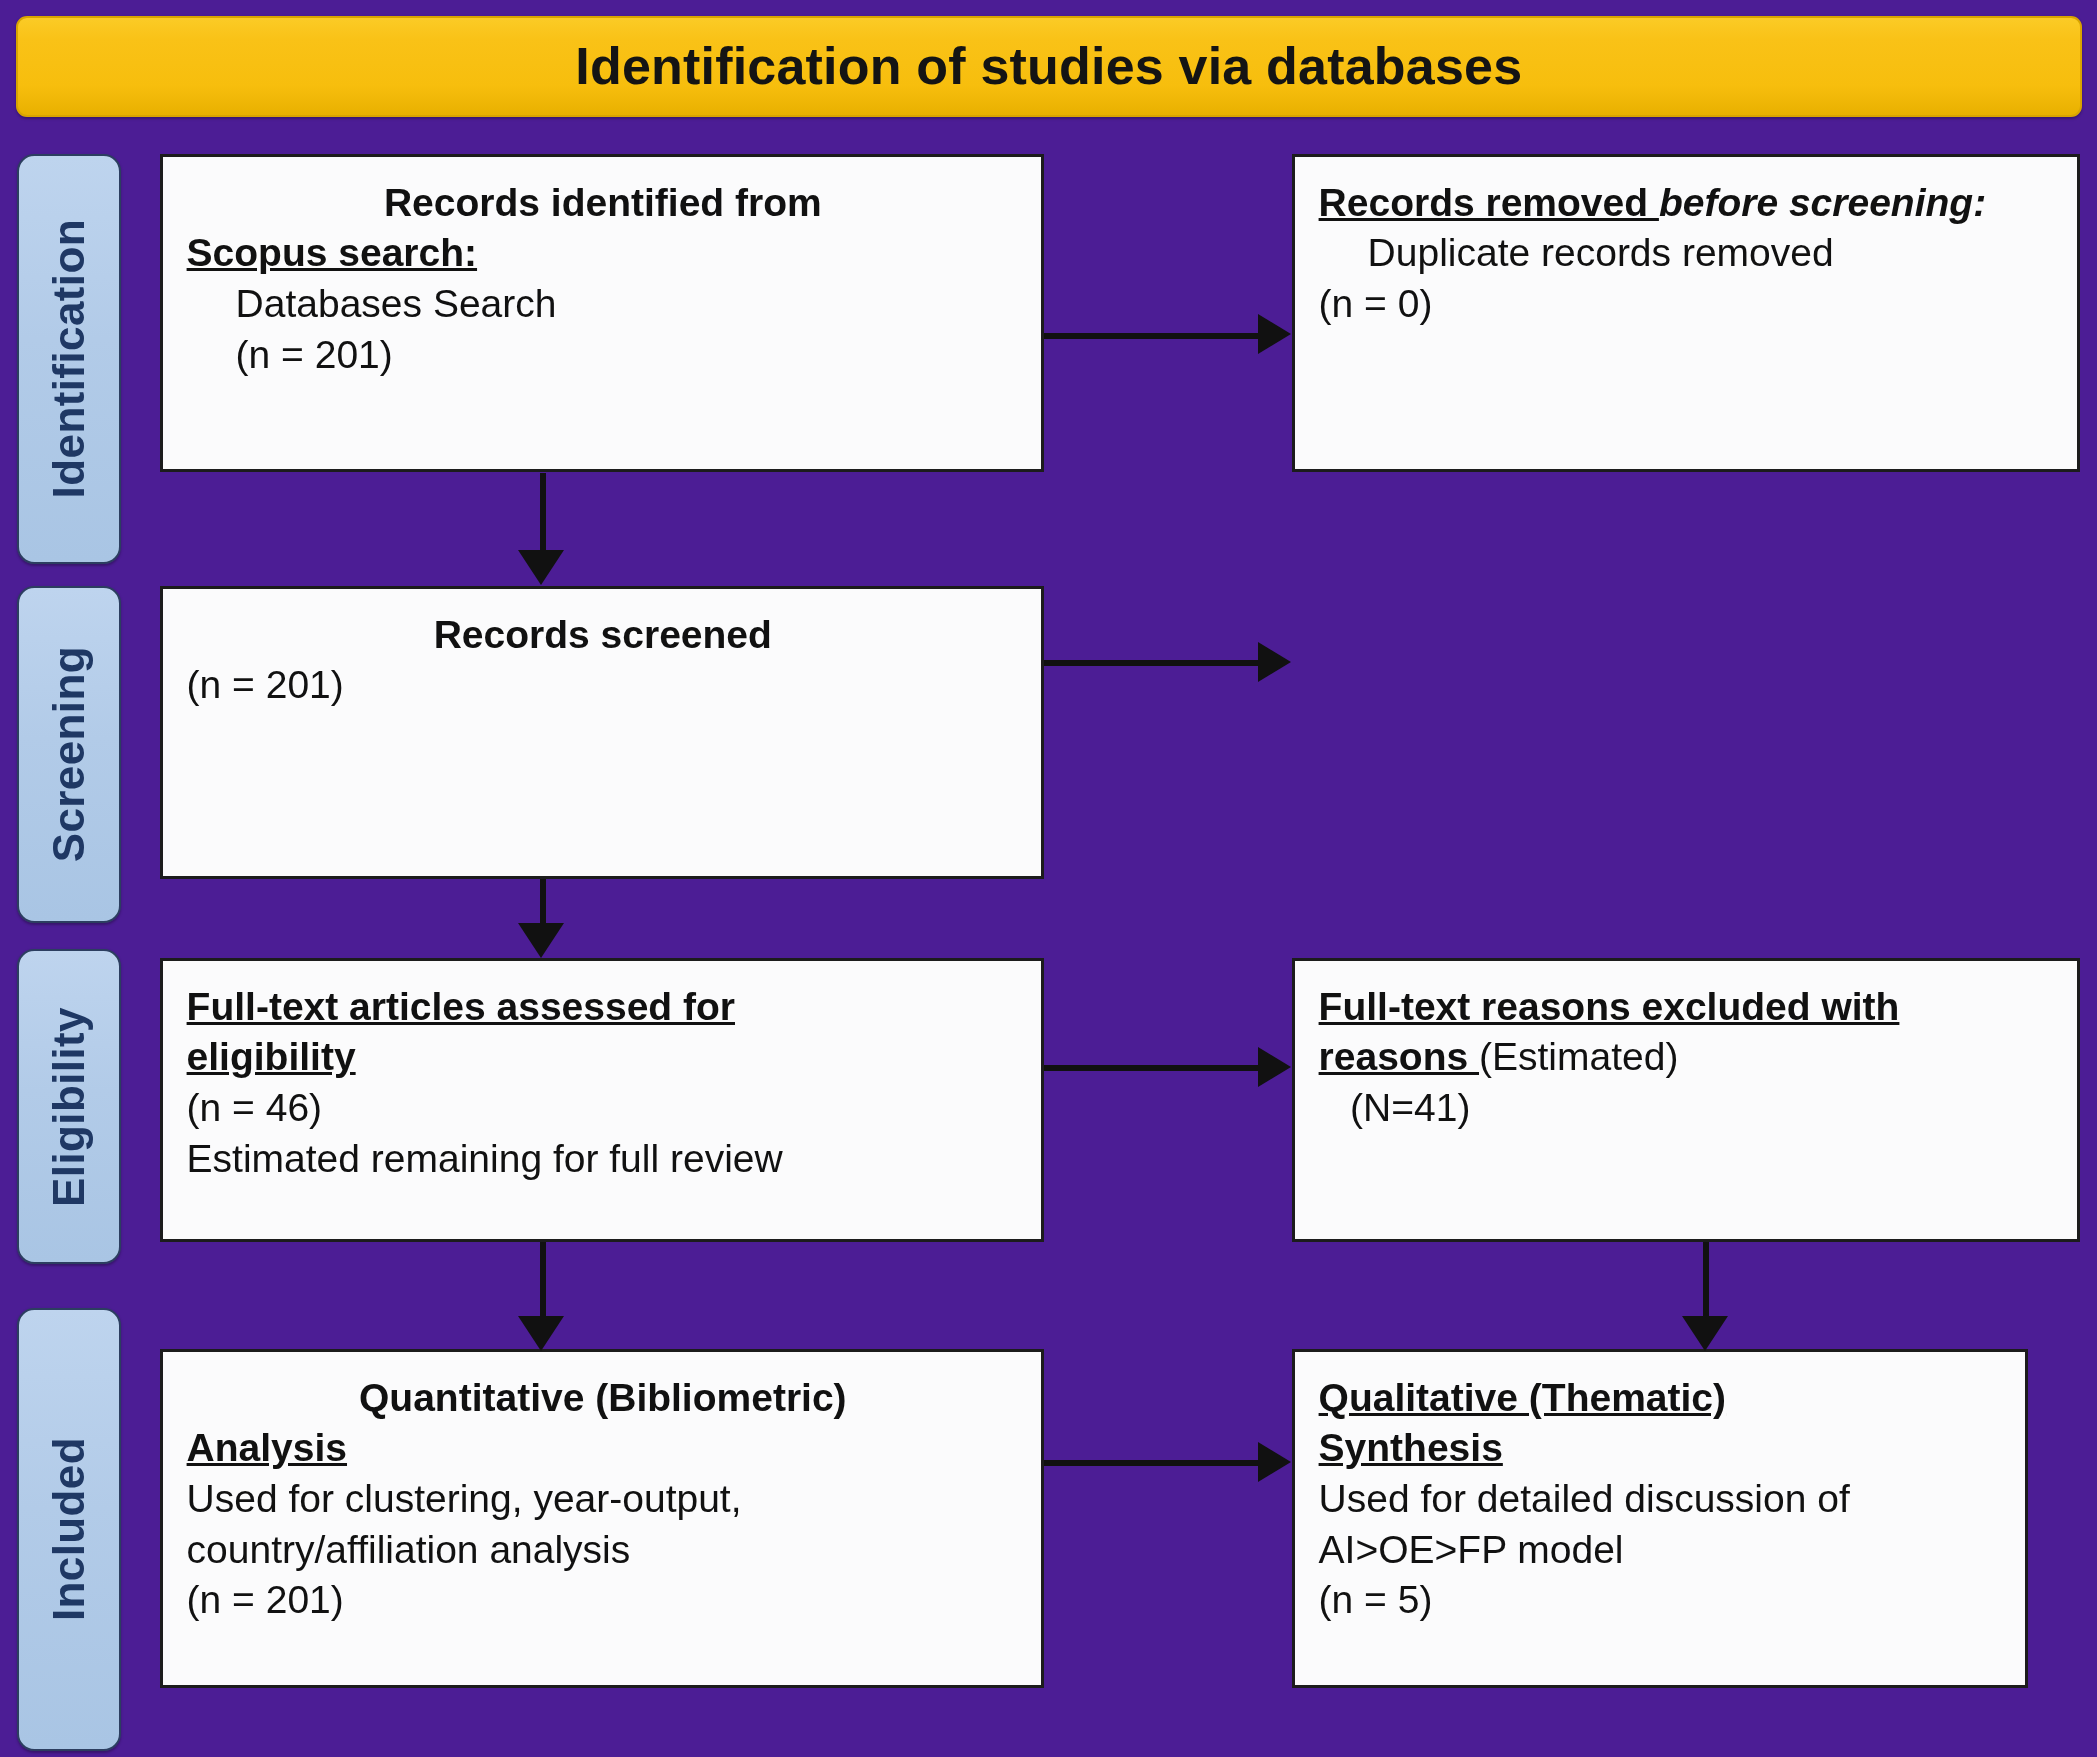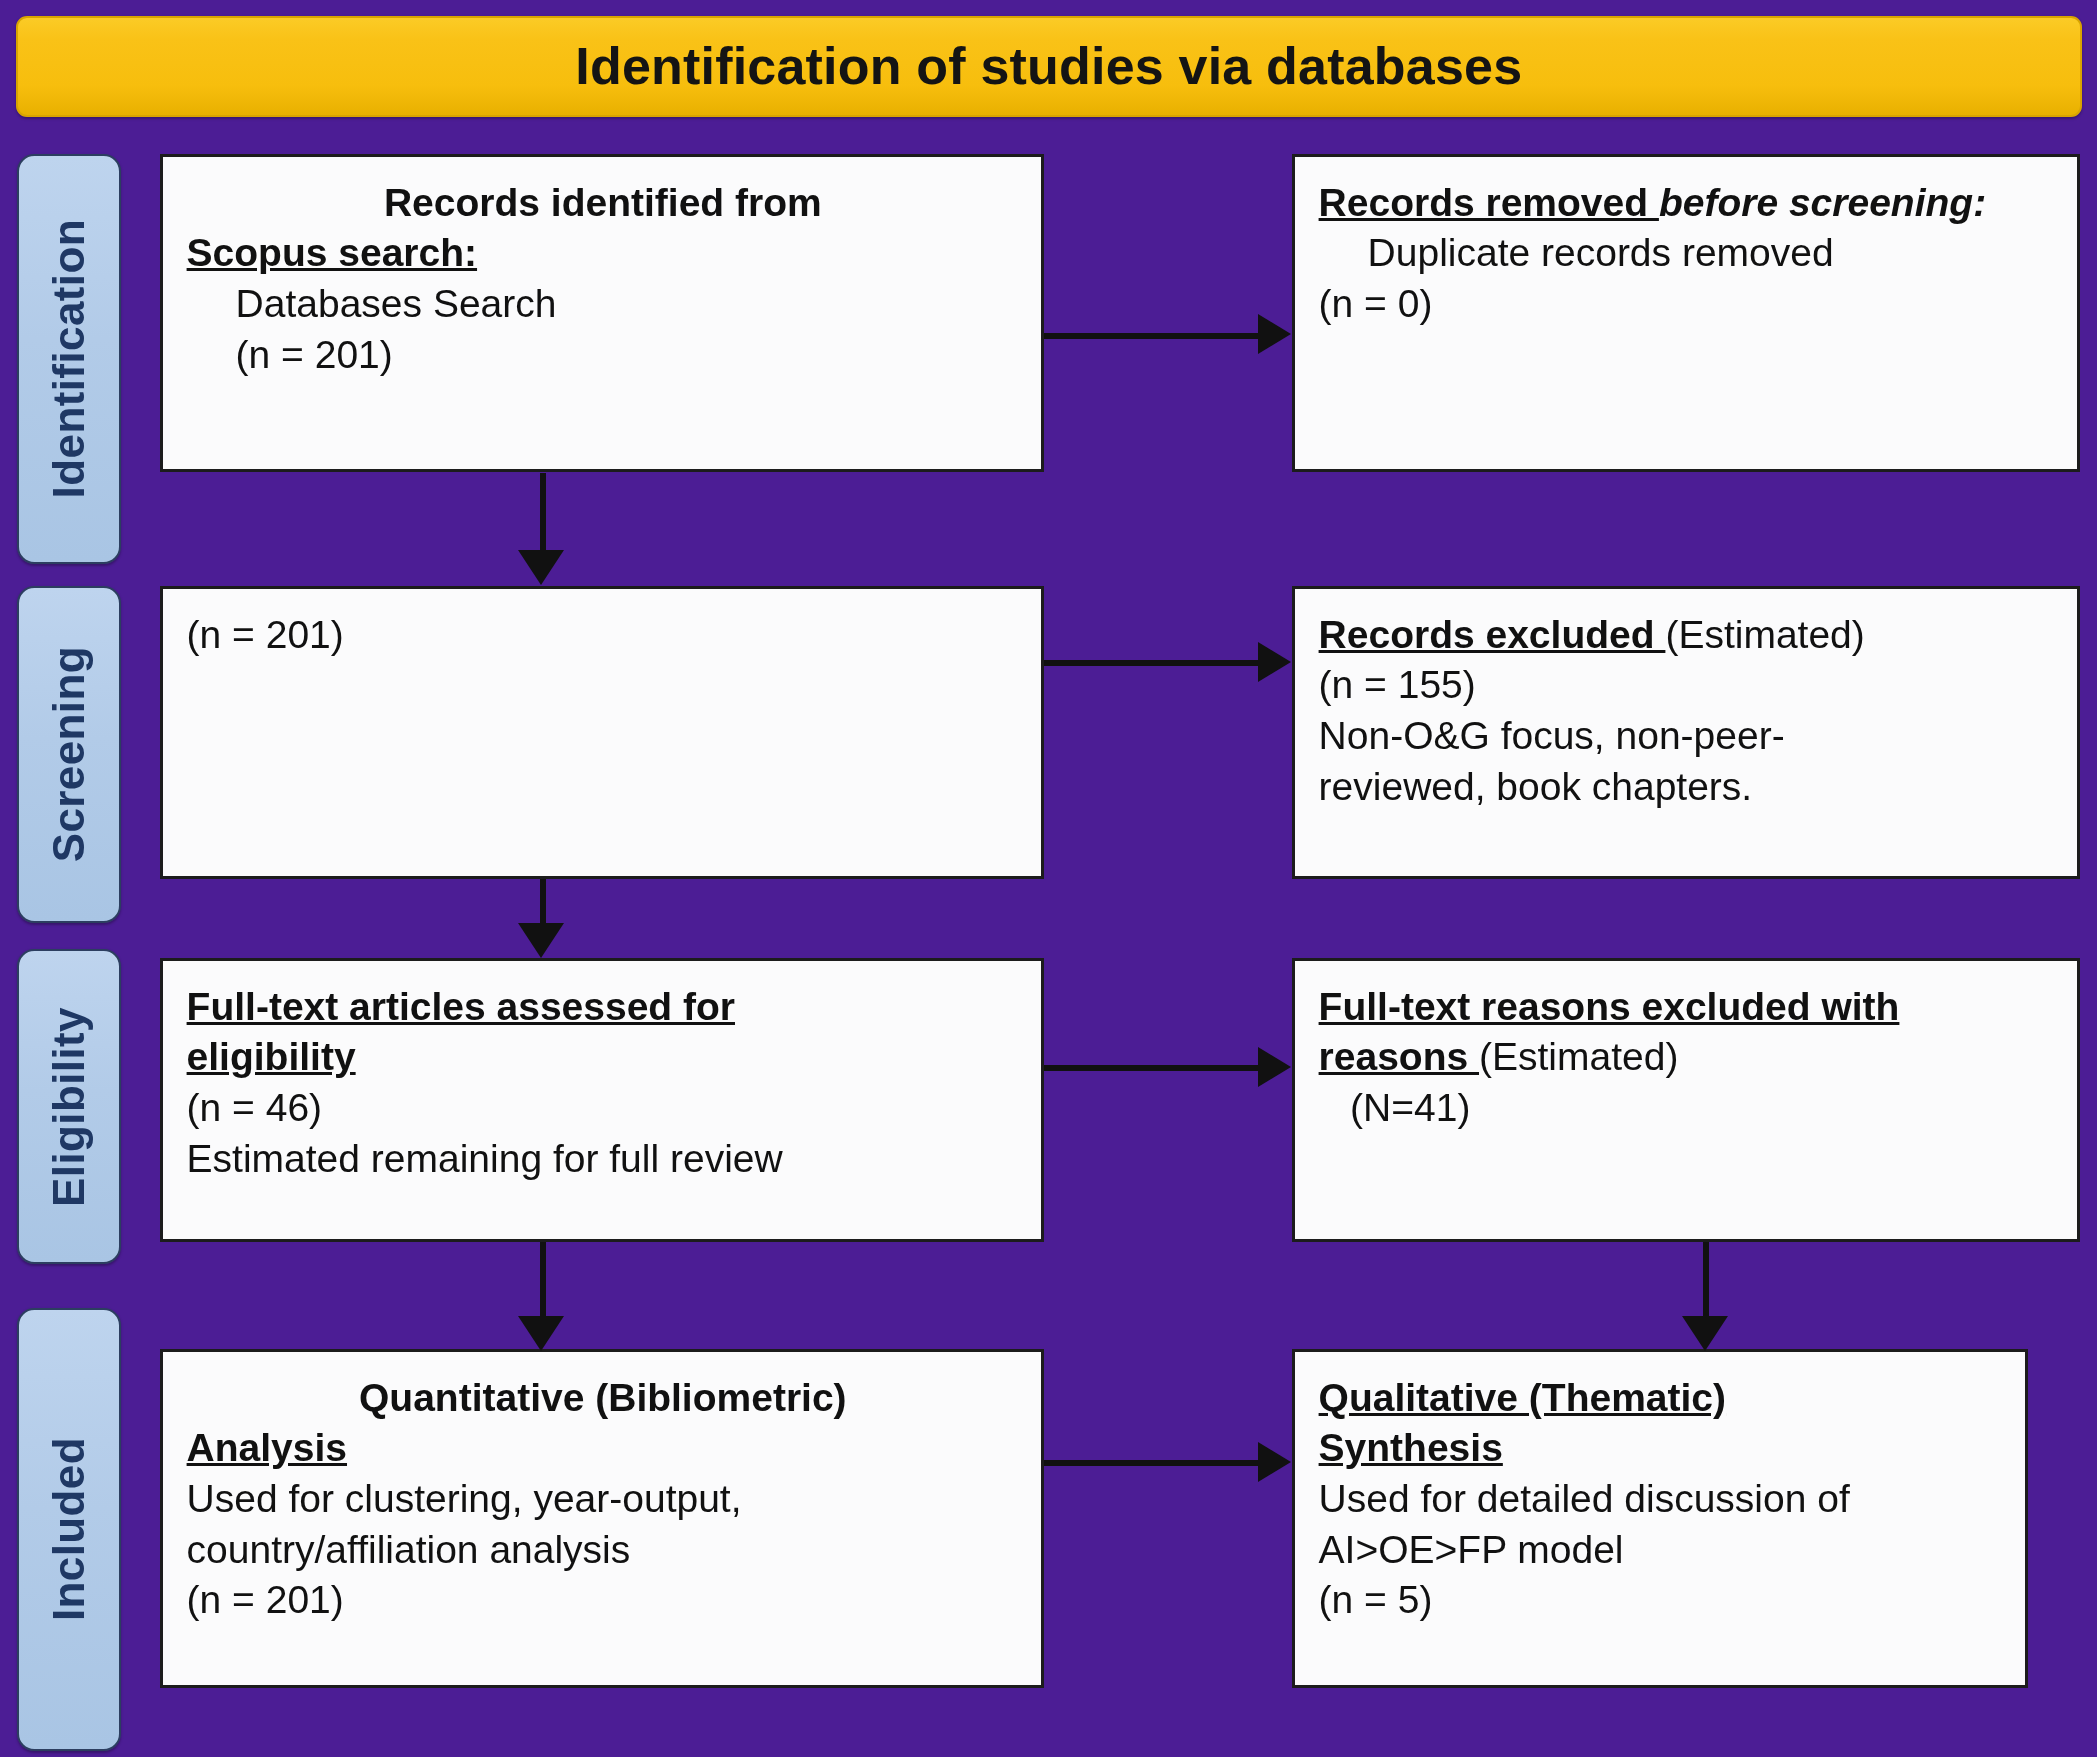--- a/index.html
+++ b/index.html
@@ -143,31 +143,24 @@
 
   <div class="box" id="box-removed">
     <div class="line">
       <span class="b">Records removed </span><span class="ital">before screening:</span>
     </div>
     <div class="line indent">Duplicate records removed</div>
     <div class="line">(n = 0)</div>
   </div>
 
   <div class="box" id="box-screened">
+    <div class="line blue">Records screened</div>
     <div class="line">(n = 201)</div>
   </div>
 
-  <div class="box" id="box-excluded">
-    <div class="line">
-      <span class="b">Records excluded </span><span>(Estimated)</span>
-    </div>
-    <div class="line">(n = 155)</div>
-    <div class="line">Non-O&amp;G focus, non-peer-</div>
-    <div class="line">reviewed, book chapters.</div>
-  </div>
 
   <div class="box" id="box-fulltext">
     <div class="line b">Full-text articles assessed for</div>
     <div class="line b">eligibility</div>
     <div class="line">(n = 46)</div>
     <div class="line">Estimated remaining for full review</div>
   </div>
 
   <div class="box" id="box-ftexcluded">
     <div class="line b">Full-text reasons excluded with</div>

